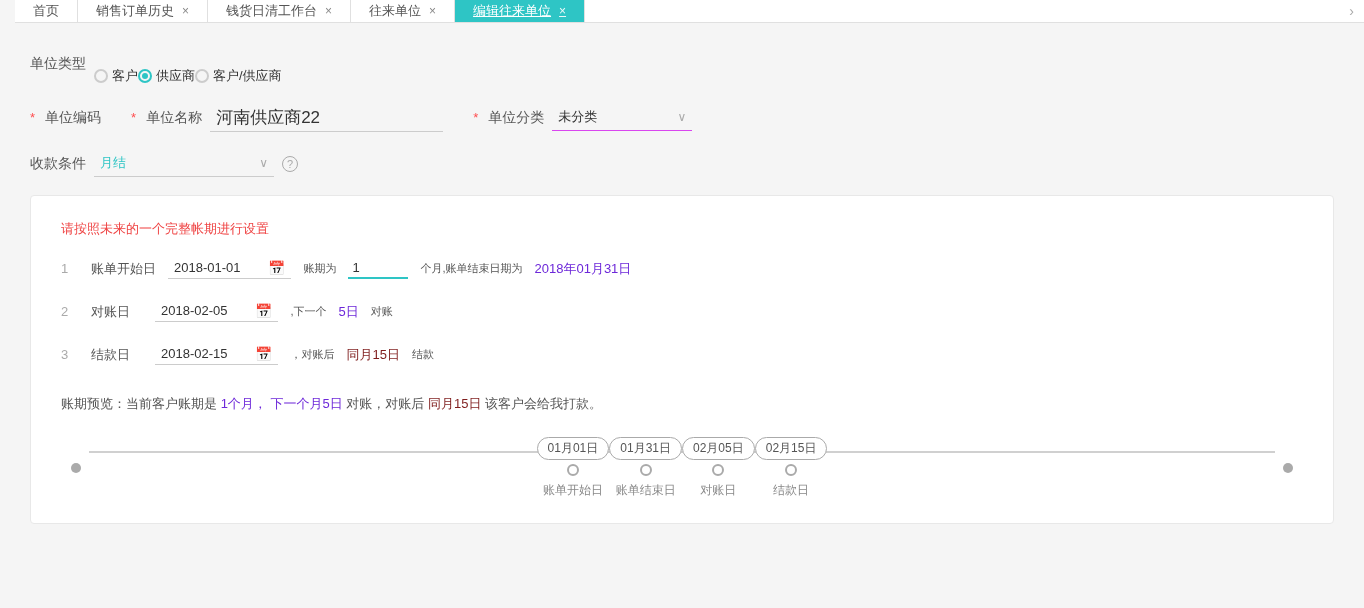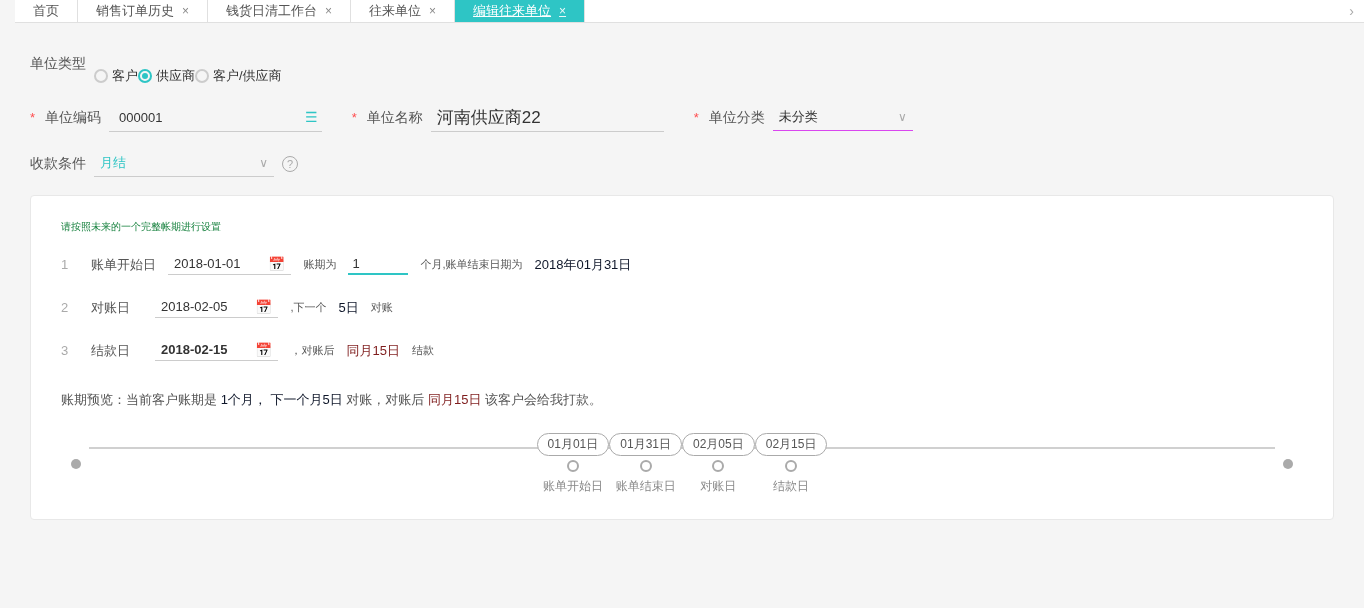--- a/index.html
+++ b/index.html
@@ -191,22 +191,22 @@
 
     
     .period-panel {
       background: #fff;
       border: 1px solid #e8e8e8;
       border-radius: 4px;
       padding: 24px 30px;
       margin-top: 10px;
     }
     .period-title {
-      font-size: 10px;
-      color: #15803d;
+      font-size: 13px;
+      color: #ef4444;
       margin-bottom: 20px;
     }
     .period-row {
       display: flex;
       align-items: center;
       gap: 12px;
       margin-bottom: 22px;
     }
     .period-num {
       color: #aaa;
@@ -229,21 +229,21 @@
       outline: none;
       background: transparent;
       font-size: 13px;
       color: #333;
       width: 100px;
     }
     .period-suffix {
       color: #555;
       font-size: 11px;
     }
-    .orange-text { color: #0f172a; }
+    .orange-text { color: #6d28d9; }
     .teal-text { color: #7f1d1d; }
 
     
     .month-input {
       border: none;
       border-bottom: 2px solid #2ec5c5;
       outline: none;
       font-size: 13px;
       width: 60px;
       padding: 2px 4px;
@@ -376,24 +376,20 @@
           <span>客户/供应商</span>
         </div>
       </div>
     </div>
   </div>
 
   <div class="form-row">
     <div class="form-field">
       <span class="required-star">*</span>
       <span class="form-label">单位编码</span>
-      <div class="input-with-icon">
-        <input type="text" class="input-field" value="000001" style="">
-        <span class="calendar-icon">☰</span>
-      </div>
     </div>
     <div class="form-field">
       <span class="required-star">*</span>
       <span class="form-label">单位名称</span>
       <input type="text" class="input-field name-input" value="河南供应商22" style="">
     </div>
     <div class="form-field">
       <span class="required-star">*</span>
       <span class="form-label">单位分类</span>
       <div class="unit-classify-dropdown">
@@ -441,21 +437,21 @@
       </div>
       <span class="period-suffix">,下一个</span>
       <span class="orange-text">5日</span>
       <span class="period-suffix">对账</span>
     </div>
 
     <div class="period-row">
       <span class="period-num">3</span>
       <span class="period-row-label">结款日</span>
       <div class="period-input-box">
-        <input type="text" style="width: 90px; border: none; outline: none; background: transparent; font-size: 13px; font-weight: bold;" value="2018-02-15">
+        <input type="text" style="width: 90px; border: none; outline: none; background: transparent; font-size: 13px;" value="2018-02-15">
         <span class="calendar-icon">📅</span>
       </div>
       <span class="period-suffix">，对账后</span>
       <span class="teal-text">同月15日</span>
       <span class="period-suffix">结款</span>
     </div>
 
     <div class="preview-text">
       <span>账期预览：当前客户账期是</span>
       <span class="orange-text">1个月，</span>

